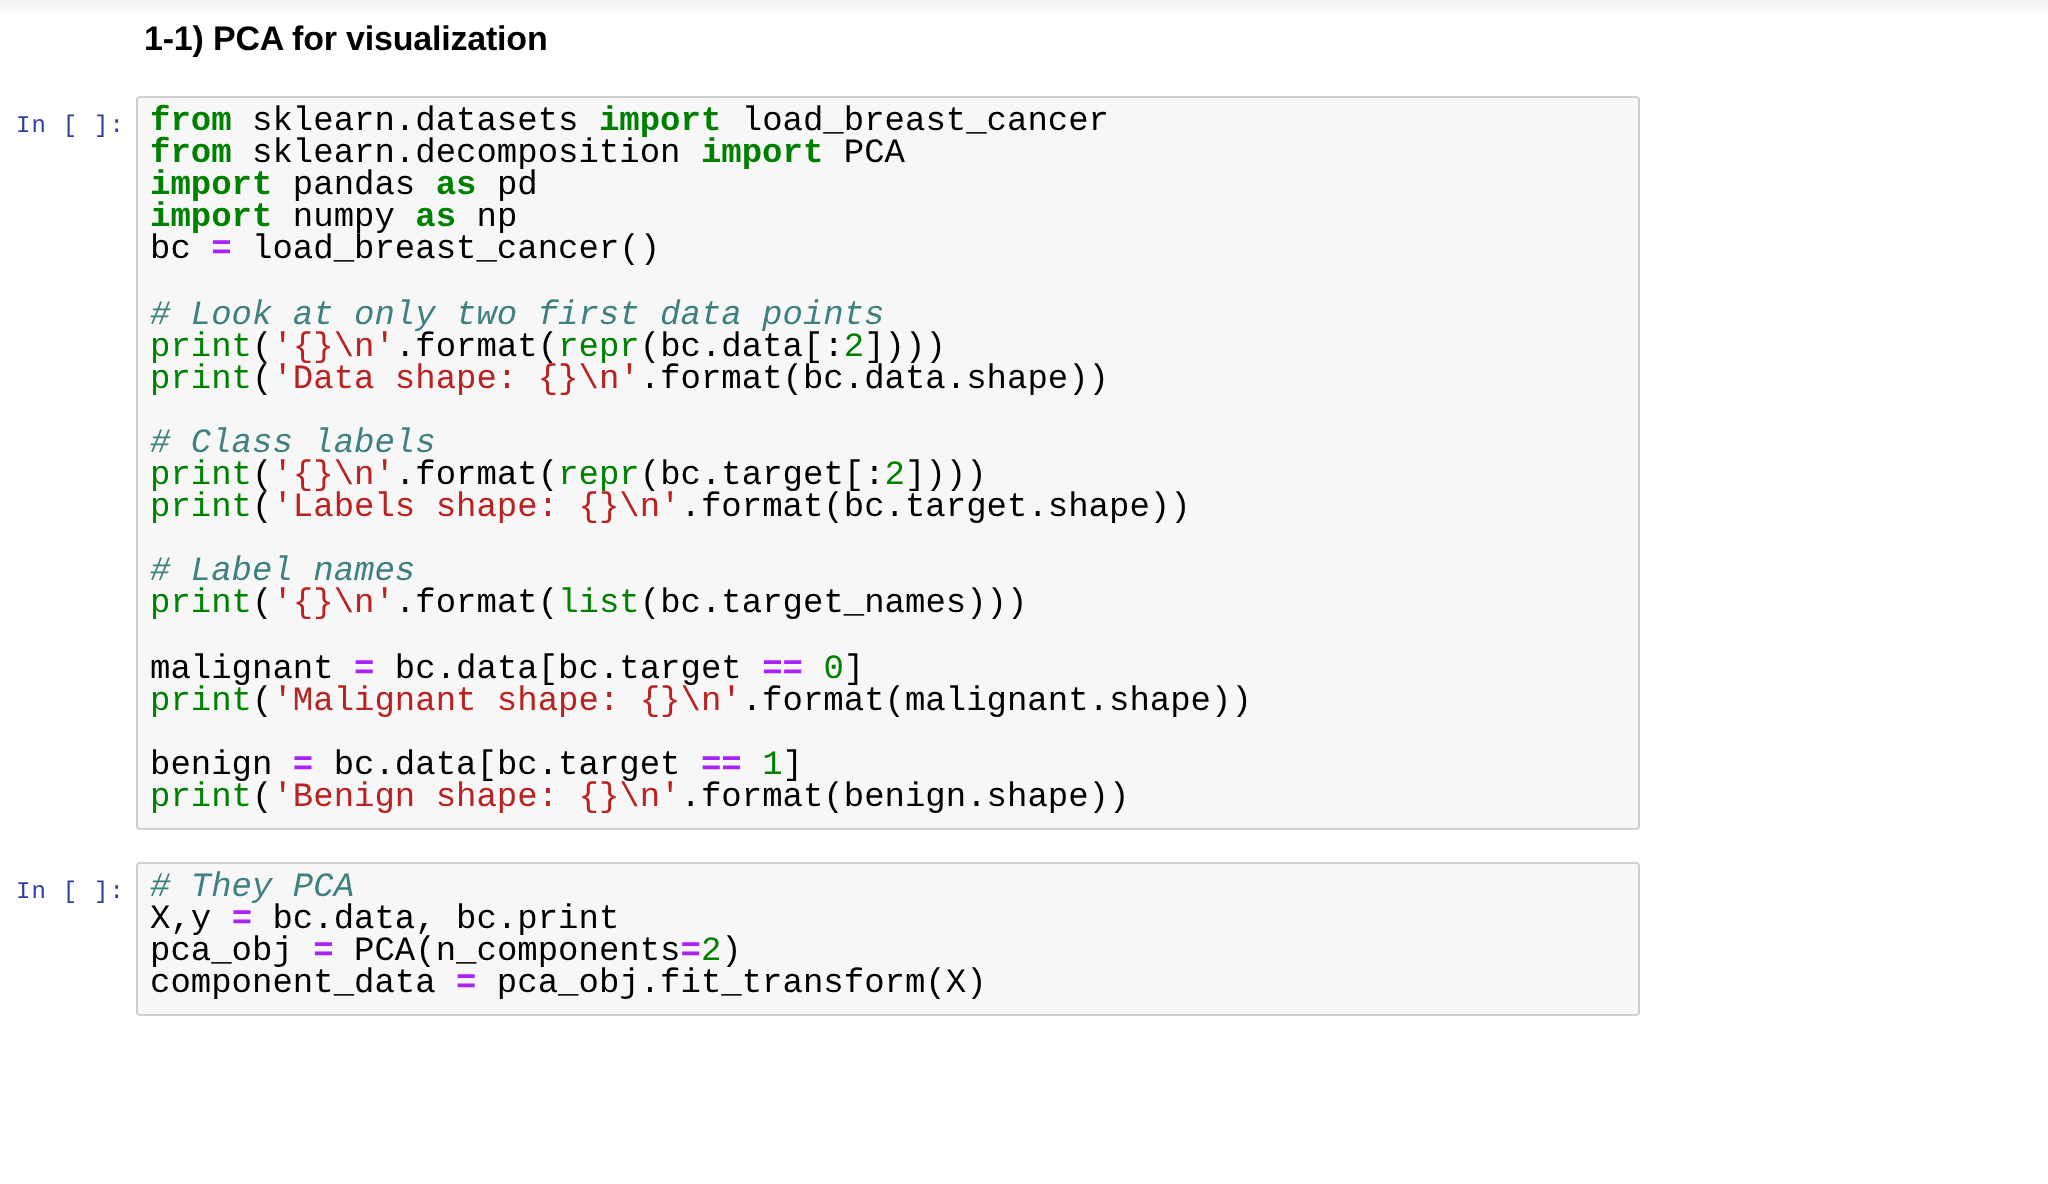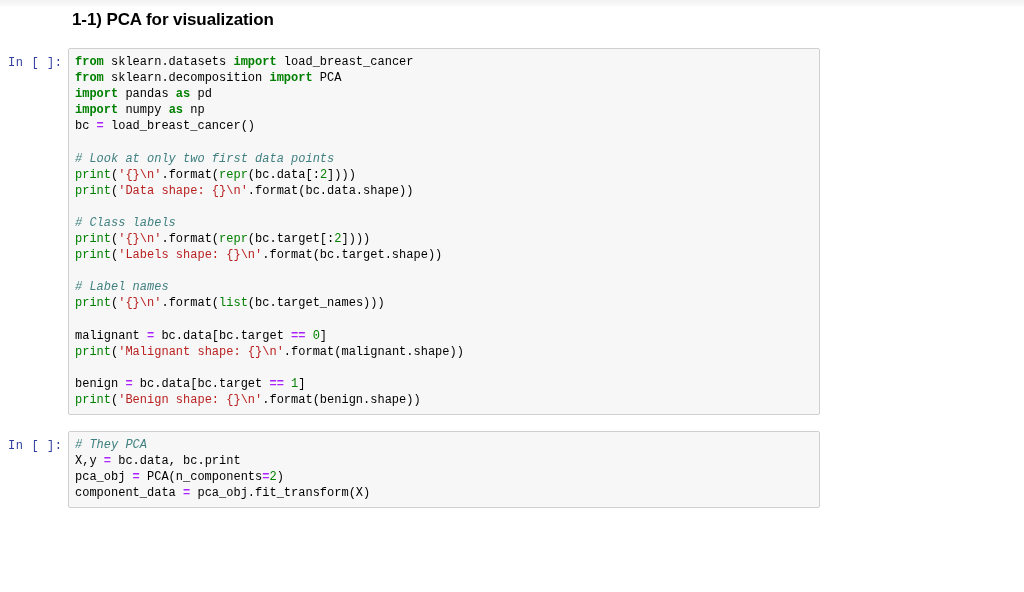--- a/index.html
+++ b/index.html
@@ -77,21 +77,21 @@
     background: #f7f7f7;
     border: 1px solid #cfcfcf;
     border-radius: 2px;
     padding: 5px 6px 6px 6px;
     margin-right: 8px;
     box-sizing: border-box;
   }
   pre.code {
     margin: 0;
     font-family: "Liberation Mono", monospace;
-    font-size: 12px;
+    font-size: 17px;
     line-height: 16.1px;
     color: #000000;
     white-space: pre;
     tab-size: 4;
   }
   
   .k  { color: #008000; font-weight: bold; }   
   .nb { color: #008000; }                      
   .s  { color: #BA2121; }                      
   .c  { color: #408080; font-style: italic; }  

